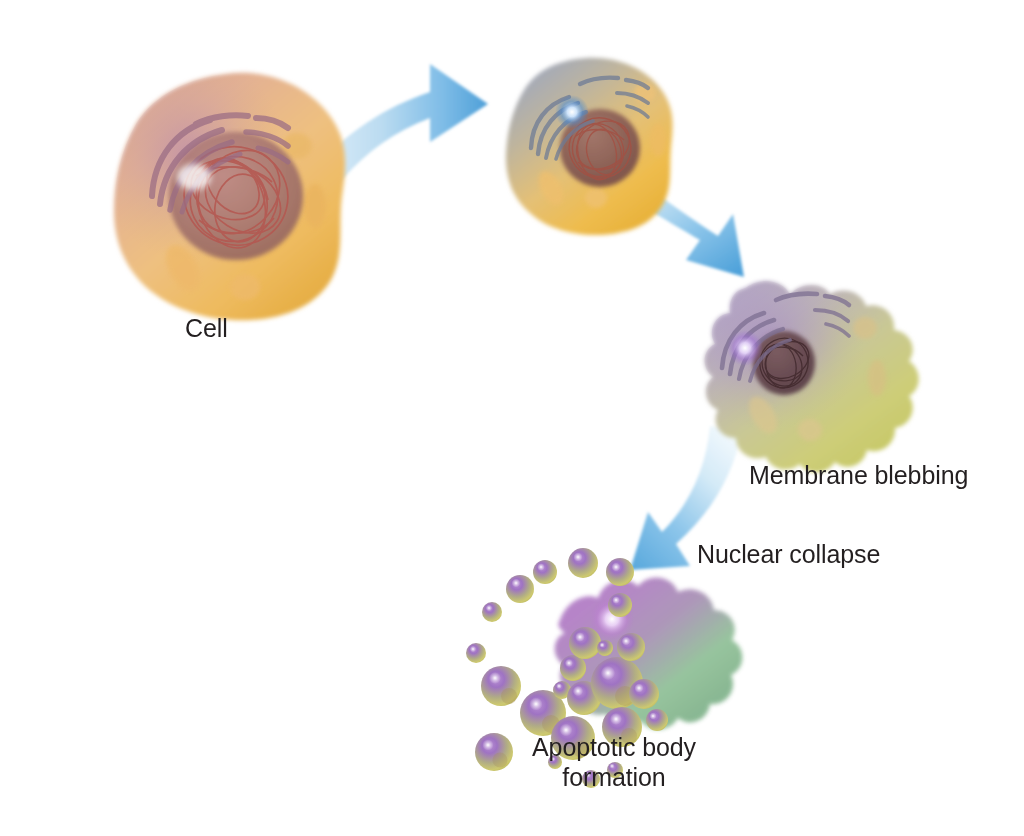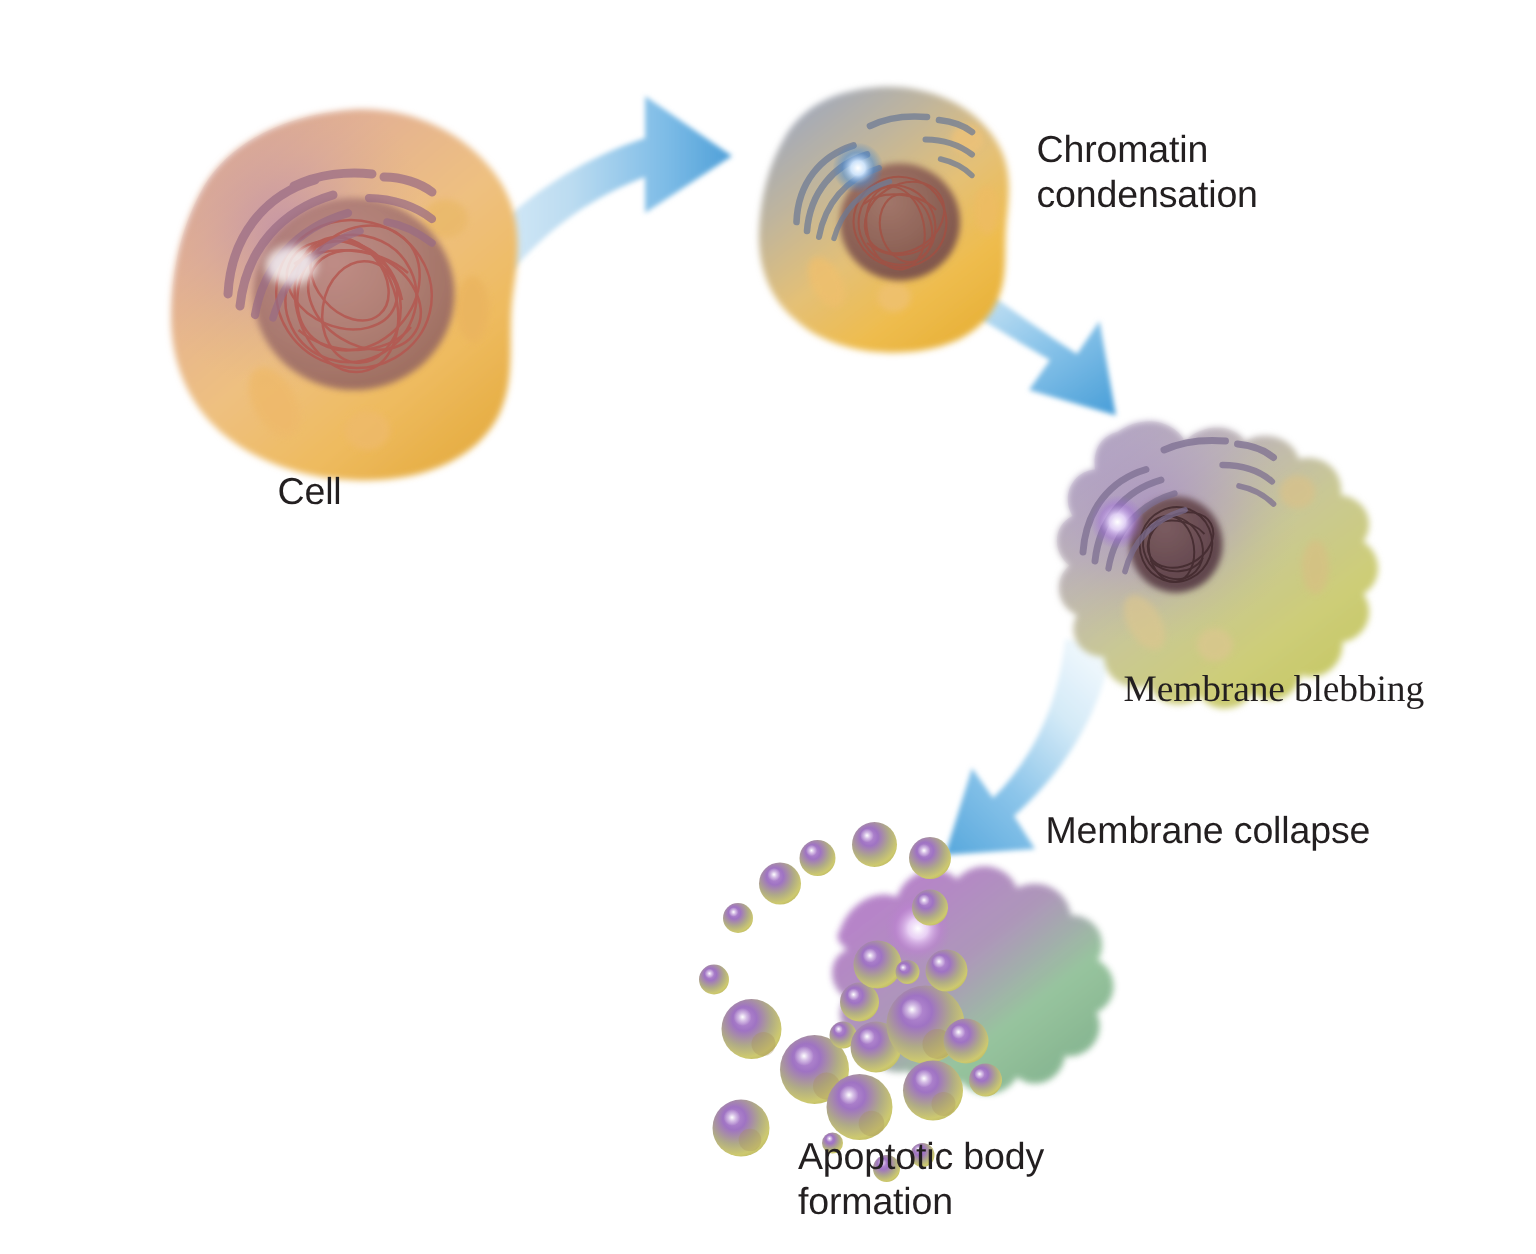--- a/index.html
+++ b/index.html
@@ -30,23 +30,23 @@
     position: absolute;
     color: #231f20;
     font-family: "Liberation Sans", sans-serif;
     font-size: 25px;
     line-height: 30px;
     white-space: pre;
     letter-spacing: -0.1px;
   }
   #label-cell            { left: 185px; top: 313px; }
   #label-chromatin       { left: 691px; top: 85px;  }
-  #label-blebbing        { left: 749px; top: 445px; font-family: Liberation Serif, serif; }
+  #label-blebbing        { left: 749px; top: 460px; }
   #label-nuclear         { left: 697px; top: 539px; }
-  #label-apoptotic       { left: 532px; top: 756px; }
+  #label-apoptotic       { left: 532px; top: 732px; text-align: center; }
 </style>
 </head>
 <body>
 
 <div id="stage">
 
   <svg id="diagram" viewBox="0 0 1024 836">
     <defs>
 
       <linearGradient id="memb1" x1="0.12" y1="0.06" x2="0.82" y2="0.95">
@@ -490,23 +490,21 @@
         <g>
             <circle cx="605" cy="648" r="8" fill="url(#bodygrad)"></circle>
             <circle cx="602" cy="645" r="2.6" fill="url(#bodyspec)"></circle>
           </g>
       </g>
     </g>
   </svg>
 
   <div class="stage-label" id="label-cell">Cell</div>
 
-  <div class="stage-label" id="label-chromatin">Chromatin
-condensation</div>
 
   <div class="stage-label" id="label-blebbing">Membrane blebbing</div>
 
-  <div class="stage-label" id="label-nuclear">Membrane collapse</div>
+  <div class="stage-label" id="label-nuclear">Nuclear collapse</div>
 
   <div class="stage-label" id="label-apoptotic">Apoptotic body
 formation</div>
 
 </div>
 
 </body></html>

